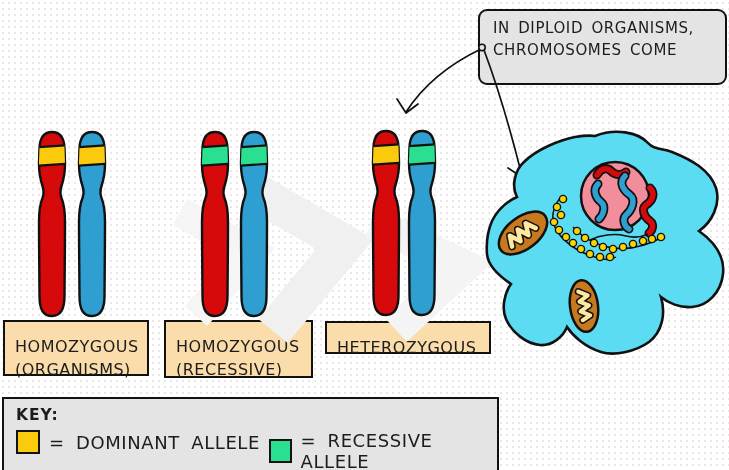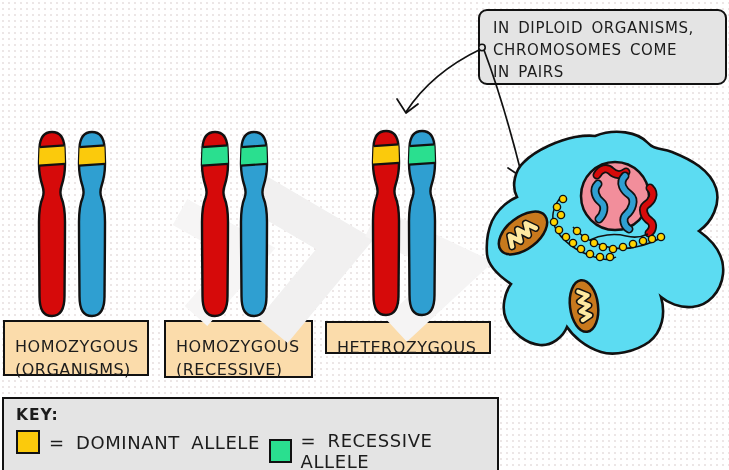--- a/index.html
+++ b/index.html
@@ -9,21 +9,21 @@
     background-image:radial-gradient(rgba(205,190,190,0.38) 0.8px, transparent 1px);
     background-size:6px 6px;
     font-family:"DejaVu Sans","Liberation Sans",sans-serif;
     color:#1c1c1c;
   }
   .art{position:absolute;left:0;top:0;z-index:3;pointer-events:none;}
   .txtlayer{position:absolute;left:0;top:0;width:100%;height:100%;z-index:2;}
   .bubble{
     position:absolute;left:478px;top:9px;width:224px;
     background:#e4e4e4;border:2px solid #111;border-radius:9px;
-    padding:6px 8px 0 13px;
+    padding:6px 8px 22px 13px;
     font-size:15px;line-height:22px;letter-spacing:0.6px;word-spacing:3px;
   }
   .label-box{
     position:absolute;background:#fbdcab;border:2px solid #111;
     font-size:16px;line-height:23px;letter-spacing:0.5px;word-spacing:2px;
     padding:13px 4px 3px 10px;box-sizing:border-box;
   }
   .box1{left:3px;top:320px;width:146px;height:56px;}
   .box2{left:164px;top:320px;width:149px;height:58px;}
   .box3{left:325px;top:321px;width:166px;height:33px;font-size:16px;line-height:24px;}
@@ -43,21 +43,20 @@
 </head>
 <body>
 
 <div class="canvas">
 
   <div class="txtlayer">
 
     <div class="bubble">
       <div>IN DIPLOID ORGANISMS,</div>
       <div>CHROMOSOMES COME</div>
-      <div>IN PAIRS</div>
     </div>
 
     <div class="label-box box1">
       <div>HOMOZYGOUS</div>
       <div>(ORGANISMS)</div>
     </div>
 
     <div class="label-box box2">
       <div>HOMOZYGOUS</div>
       <div>(RECESSIVE)</div>

